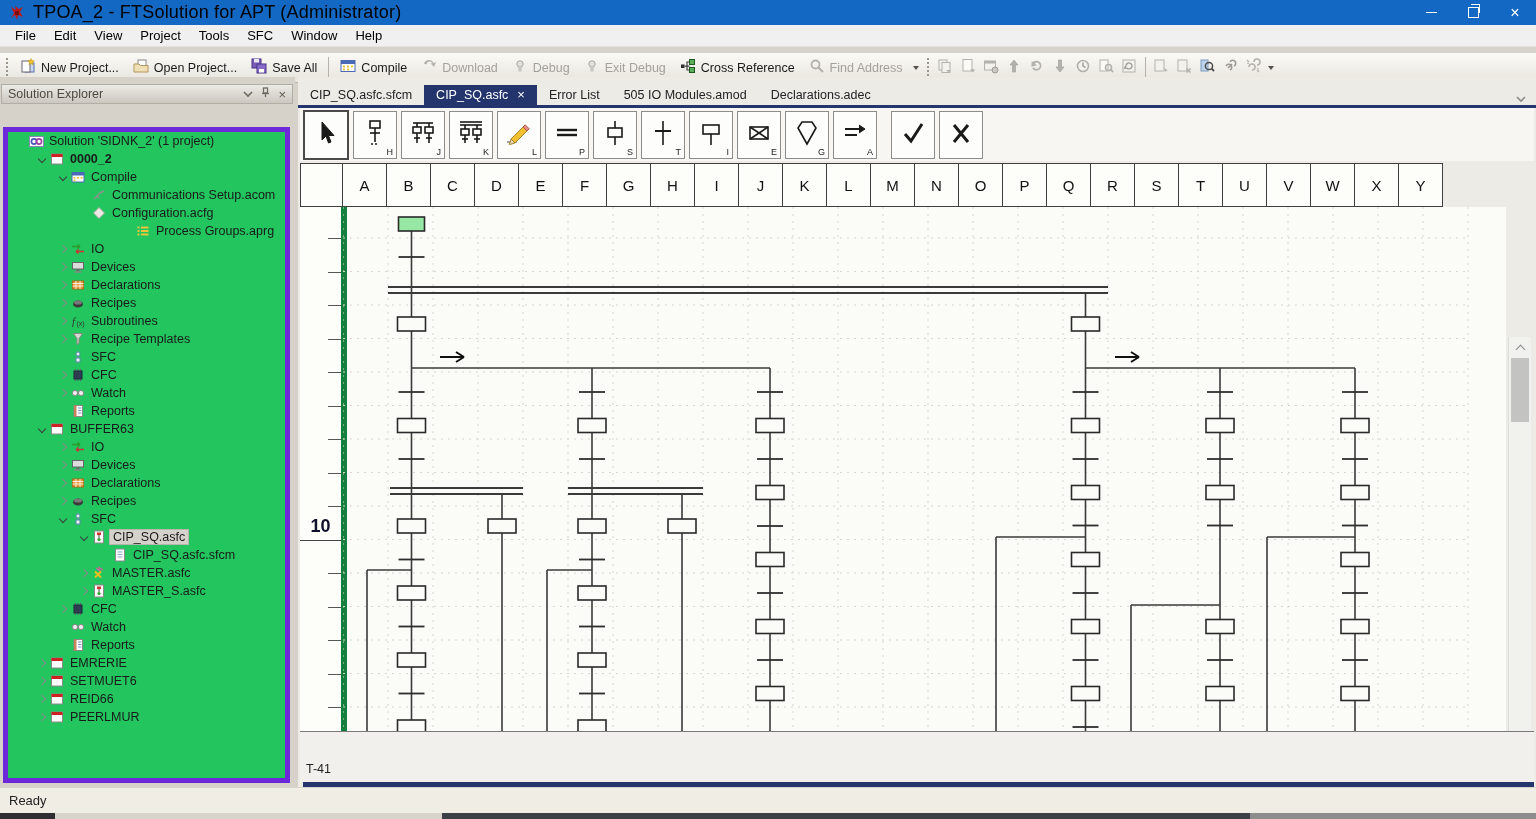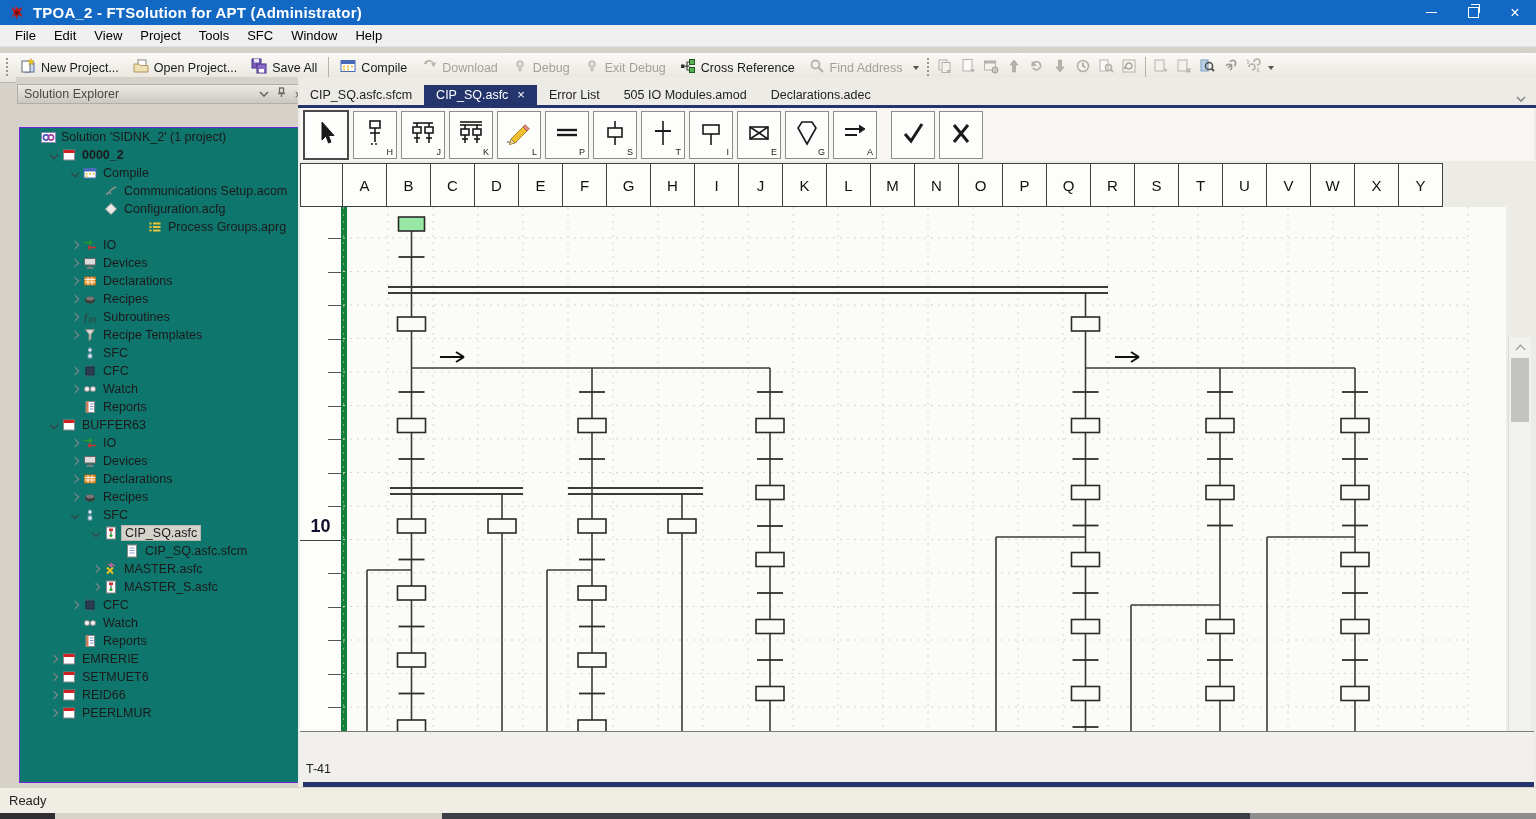--- a/index.html
+++ b/index.html
@@ -3,44 +3,44 @@
 <meta charset="utf-8">
 <style>
   html,body{margin:0;padding:0}
   body{width:1536px;height:819px;position:relative;overflow:hidden;
        font-family:"Liberation Sans",sans-serif;background:#d6d2ca;color:#1a1a1a;
        -webkit-font-smoothing:antialiased}
   .abs{position:absolute}
   
   #titlebar{left:0;top:0;width:1536px;height:25px;background:#1268c3;display:flex;align-items:center}
   #app-icon{width:16px;height:16px;margin:0 8px 0 9px}
-  #title-text{color:#ffffff;font-size:15px;font-weight:bold;letter-spacing:.2px}
+  #title-text{color:#000000;font-size:18px;font-weight:normal;letter-spacing:.2px}
   #win-controls{margin-left:auto;display:flex;height:100%}
   .win-btn{width:42px;height:100%;display:flex;align-items:center;justify-content:center;color:#fff}
   .min-glyph{width:11px;border-top:1.6px solid #fff;display:inline-block}
   .restore-glyph{width:9px;height:9px;border:1.4px solid #fff;display:inline-block;position:relative}
   .restore-glyph:before{content:"";position:absolute;left:2px;top:-4px;width:8px;height:8px;border:1.4px solid #fff;border-left:none;border-bottom:none}
   .close-glyph{font-size:16px;line-height:16px}
   
   #menubar{left:0;top:25px;width:1536px;height:22px;background:#f0f0f0;display:flex;align-items:center;padding-left:6px;border-bottom:1px solid #e2e2e2;box-sizing:border-box}
   .menu-item{font-size:13px;padding:2px 9px;color:#000000}
   
   #toolbar{left:0;top:53px;width:1536px;height:30px;background:linear-gradient(#fbfaf6,#e7e4dd);border-bottom:1px solid #b8b5ae;display:flex;align-items:center;box-sizing:border-box;padding-left:2px}
   .grip{width:5px;height:20px;margin:0 3px;background-image:repeating-linear-gradient(#9a978f 0 2px,transparent 2px 4px);background-size:2px 100%;background-repeat:no-repeat;background-position:1px 0}
   .tb-sep{width:1px;height:22px;background:#b5b2aa;margin:0 4px}
   .tb-btn{display:flex;align-items:center;gap:5px;padding:3px 7px;font-size:12.5px;border-radius:2px;white-space:nowrap}
   .tb-btn.disabled{color:#a3a19b}
   .tb-ibtn{width:23px;height:22px;display:flex;align-items:center;justify-content:center}
   .tb-drop{width:13px;height:22px;display:flex;align-items:center;justify-content:center}
   .drop-arrow{width:0;height:0;border-left:3.5px solid transparent;border-right:3.5px solid transparent;border-top:4px solid #55524b}
   
-  #explorer{left:16px;top:77px;width:295px;height:528px;background:#d6d2ca}
+  #explorer{left:0;top:77px;width:295px;height:528px;background:#d6d2ca}
   #explorer-title{position:absolute;left:1px;top:7px;width:292px;height:20px;background:linear-gradient(#eceae5,#ccc8c0);border:1px solid #b2aea6;box-sizing:border-box;display:flex;align-items:center;padding:0 6px;font-size:12.5px;color:#4e4a42}
   #explorer-title-btns{margin-left:auto;display:flex;gap:8px;align-items:center}
-  #tree-box{position:absolute;left:3px;top:50px;width:287px;height:656px;background:#0f766e;border:1px solid #6d28d9;box-sizing:border-box;overflow:hidden}
+  #tree-box{position:absolute;left:3px;top:50px;width:287px;height:656px;background:#22c55e;border:5px solid #6d28d9;box-sizing:border-box;overflow:hidden}
   .tree-row{height:18px;display:flex;align-items:center;font-size:12.5px;white-space:nowrap}
   .tree-row .lbl{padding:0 3px}
   .tree-row.sel .lbl{background:#d5d2cc;border:1px solid #b8b5af}
   .chev{width:14px;height:14px;display:inline-flex;align-items:center;justify-content:center;flex:none}
   .chev i{width:5px;height:5px;border-right:1.4px solid #8a8a8a;border-bottom:1.4px solid #8a8a8a;display:block}
   .chev.col i{transform:rotate(-45deg)}
   .chev.exp i{transform:rotate(45deg);border-color:#3c3c3c}
   .ticon{width:16px;height:14px;display:inline-flex;align-items:center;justify-content:center;flex:none;margin-right:2px}
   
   #editor{left:298px;top:77px;width:1238px;height:710px;background:#edebe6}

